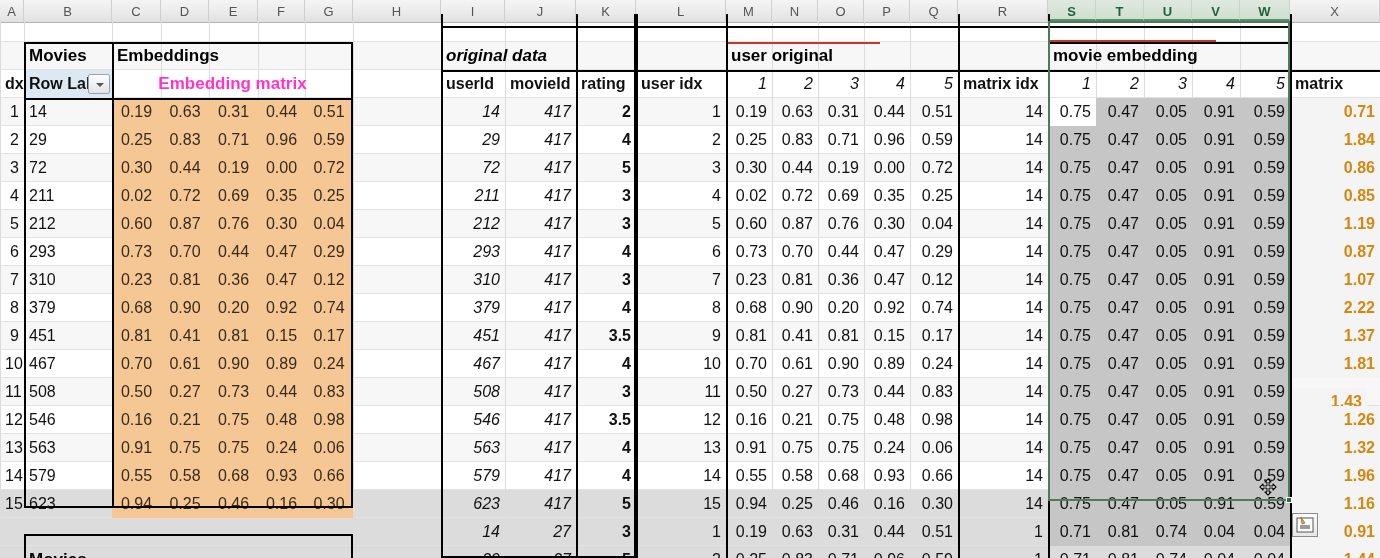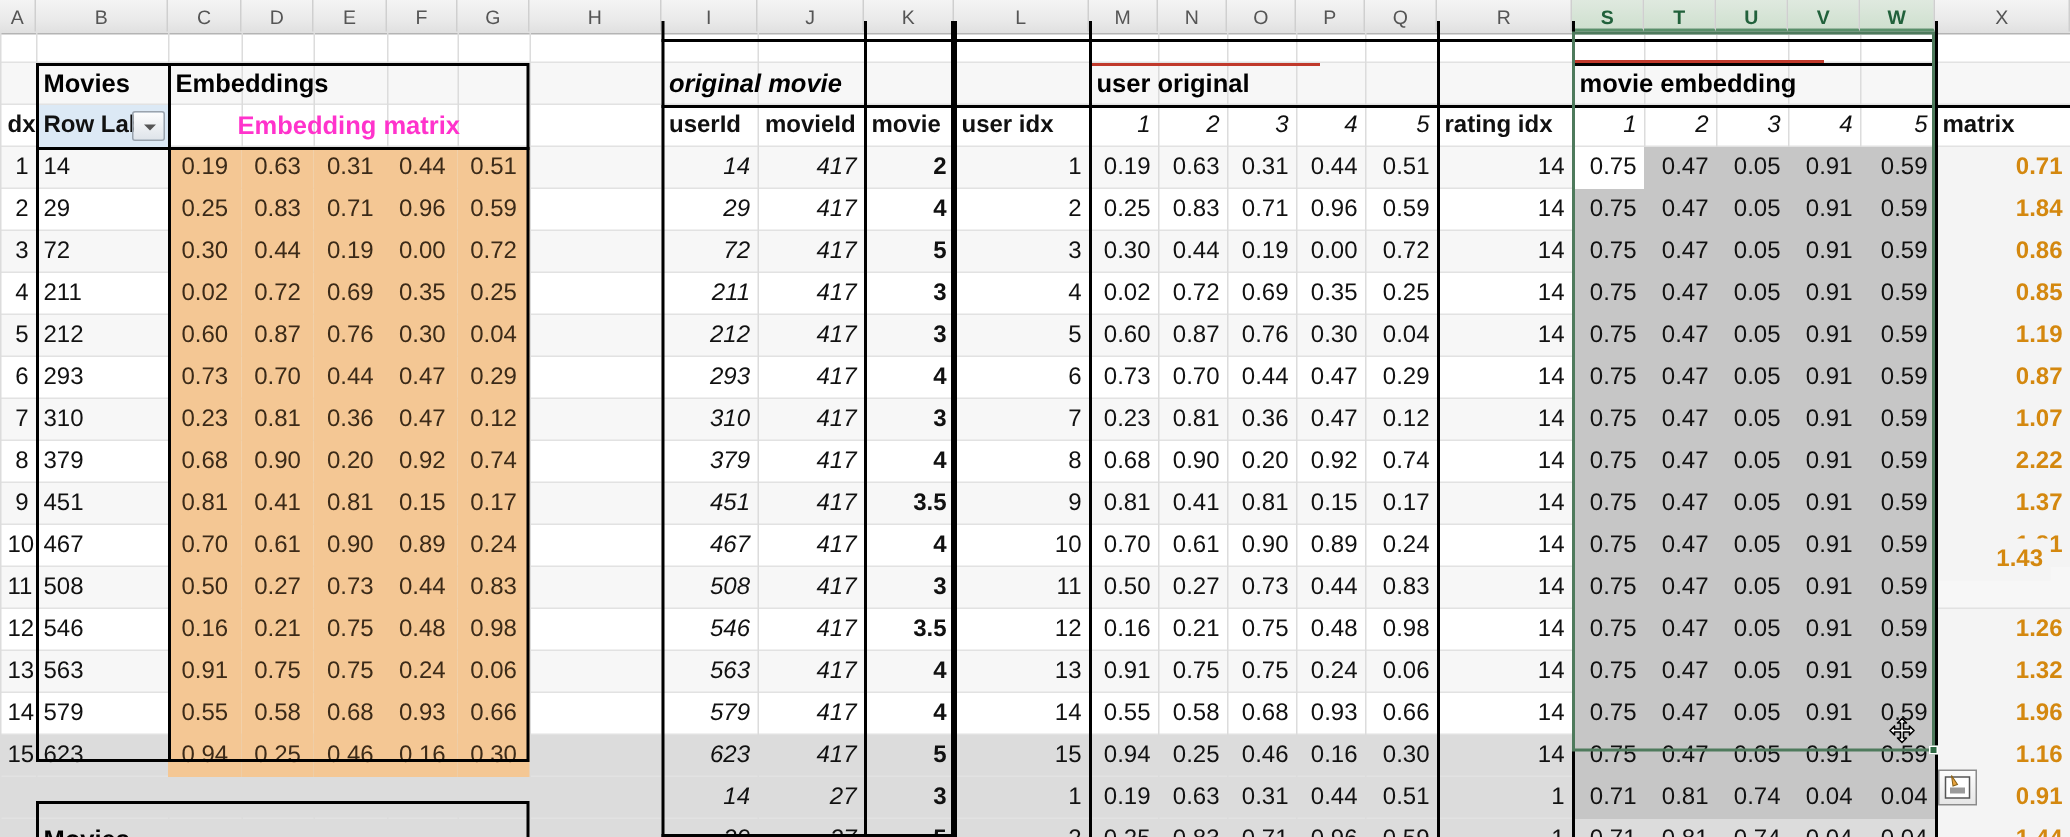--- a/index.html
+++ b/index.html
@@ -301,33 +301,33 @@
       <div class="cell c orangecell" style="left: 258px; width: 47px; top: 462px;">0.93</div>
       <div class="cell c orangecell" style="left: 305px; width: 48px; top: 462px;">0.66</div>
       <div class="cell r" style="left: 0px; width: 24px; top: 490px;">15</div>
       <div class="cell l" style="left: 24px; width: 88px; top: 490px;">623</div>
       <div class="cell c orangecell" style="left: 112px; width: 49px; top: 490px;">0.94</div>
       <div class="cell c orangecell" style="left: 161px; width: 48px; top: 490px;">0.25</div>
       <div class="cell c orangecell" style="left: 209px; width: 49px; top: 490px;">0.46</div>
       <div class="cell c orangecell" style="left: 258px; width: 47px; top: 490px;">0.16</div>
       <div class="cell c orangecell" style="left: 305px; width: 48px; top: 490px;">0.30</div>
       <div class="cell l b title" style="left: 24px; width: 88px; top: 546px;">Movies</div>
-      <div class="cell l b i title" style="left: 441px; width: 135px; top: 42px;">original movie</div>
+      <div class="cell l b i title" style="left: 441px; width: 135px; top: 42px;">original data</div>
       <div class="cell l b title" style="left: 726px; width: 184px; top: 42px;">user original</div>
       <div class="cell l b title" style="left: 1048px; width: 242px; top: 42px;">movie embedding</div>
       <div class="cell l b" style="left: 441px; width: 64px; top: 70px;">userId</div>
       <div class="cell l b" style="left: 505px; width: 71px; top: 70px;">movieId</div>
-      <div class="cell l b" style="left: 576px; width: 60px; top: 70px;">movie</div>
+      <div class="cell l b" style="left: 576px; width: 60px; top: 70px;">rating</div>
       <div class="cell l b" style="left: 636px; width: 90px; top: 70px;">user idx</div>
       <div class="cell r i" style="left: 726px; width: 46px; top: 70px;">1</div>
       <div class="cell r i" style="left: 772px; width: 46px; top: 70px;">2</div>
       <div class="cell r i" style="left: 818px; width: 46px; top: 70px;">3</div>
       <div class="cell r i" style="left: 864px; width: 46px; top: 70px;">4</div>
       <div class="cell r i" style="left: 910px; width: 48px; top: 70px;">5</div>
-      <div class="cell l b" style="left: 958px; width: 90px; top: 70px;">rating idx</div>
+      <div class="cell l b" style="left: 958px; width: 90px; top: 70px;">matrix idx</div>
       <div class="cell r i" style="left: 1048px; width: 48px; top: 70px;">1</div>
       <div class="cell r i" style="left: 1096px; width: 48px; top: 70px;">2</div>
       <div class="cell r i" style="left: 1144px; width: 48px; top: 70px;">3</div>
       <div class="cell r i" style="left: 1192px; width: 48px; top: 70px;">4</div>
       <div class="cell r i" style="left: 1240px; width: 50px; top: 70px;">5</div>
       <div class="cell l b" style="left: 1290px; width: 90px; top: 70px;">matrix</div>
       <div class="cell r i" style="left: 441px; width: 64px; top: 98px;">14</div>
       <div class="cell r i" style="left: 505px; width: 71px; top: 98px;">417</div>
       <div class="cell r b" style="left: 576px; width: 60px; top: 98px;">2</div>
       <div class="cell r" style="left: 636px; width: 90px; top: 98px;">1</div>
@@ -495,21 +495,21 @@
       <div class="cell r" style="left: 772px; width: 46px; top: 378px;">0.27</div>
       <div class="cell r" style="left: 818px; width: 46px; top: 378px;">0.73</div>
       <div class="cell r" style="left: 864px; width: 46px; top: 378px;">0.44</div>
       <div class="cell r" style="left: 910px; width: 48px; top: 378px;">0.83</div>
       <div class="cell r" style="left: 958px; width: 90px; top: 378px;">14</div>
       <div class="cell r selcell" style="left: 1048px; width: 48px; top: 378px;">0.75</div>
       <div class="cell r selcell" style="left: 1096px; width: 48px; top: 378px;">0.47</div>
       <div class="cell r selcell" style="left: 1144px; width: 48px; top: 378px;">0.05</div>
       <div class="cell r selcell" style="left: 1192px; width: 48px; top: 378px;">0.91</div>
       <div class="cell r selcell" style="left: 1240px; width: 50px; top: 378px;">0.59</div>
-      <div class="cell r predcell" style="left: 1290px; width: 77px; top: 359px; text-align: right;">1.43</div>
+      <div class="cell r predcell" style="left: 1290px; width: 77px; top: 388px; text-align: right;">1.43</div>
       <div class="cell r i" style="left: 441px; width: 64px; top: 406px;">546</div>
       <div class="cell r i" style="left: 505px; width: 71px; top: 406px;">417</div>
       <div class="cell r b" style="left: 576px; width: 60px; top: 406px;">3.5</div>
       <div class="cell r" style="left: 636px; width: 90px; top: 406px;">12</div>
       <div class="cell r" style="left: 726px; width: 46px; top: 406px;">0.16</div>
       <div class="cell r" style="left: 772px; width: 46px; top: 406px;">0.21</div>
       <div class="cell r" style="left: 818px; width: 46px; top: 406px;">0.75</div>
       <div class="cell r" style="left: 864px; width: 46px; top: 406px;">0.48</div>
       <div class="cell r" style="left: 910px; width: 48px; top: 406px;">0.98</div>
       <div class="cell r" style="left: 958px; width: 90px; top: 406px;">14</div>

